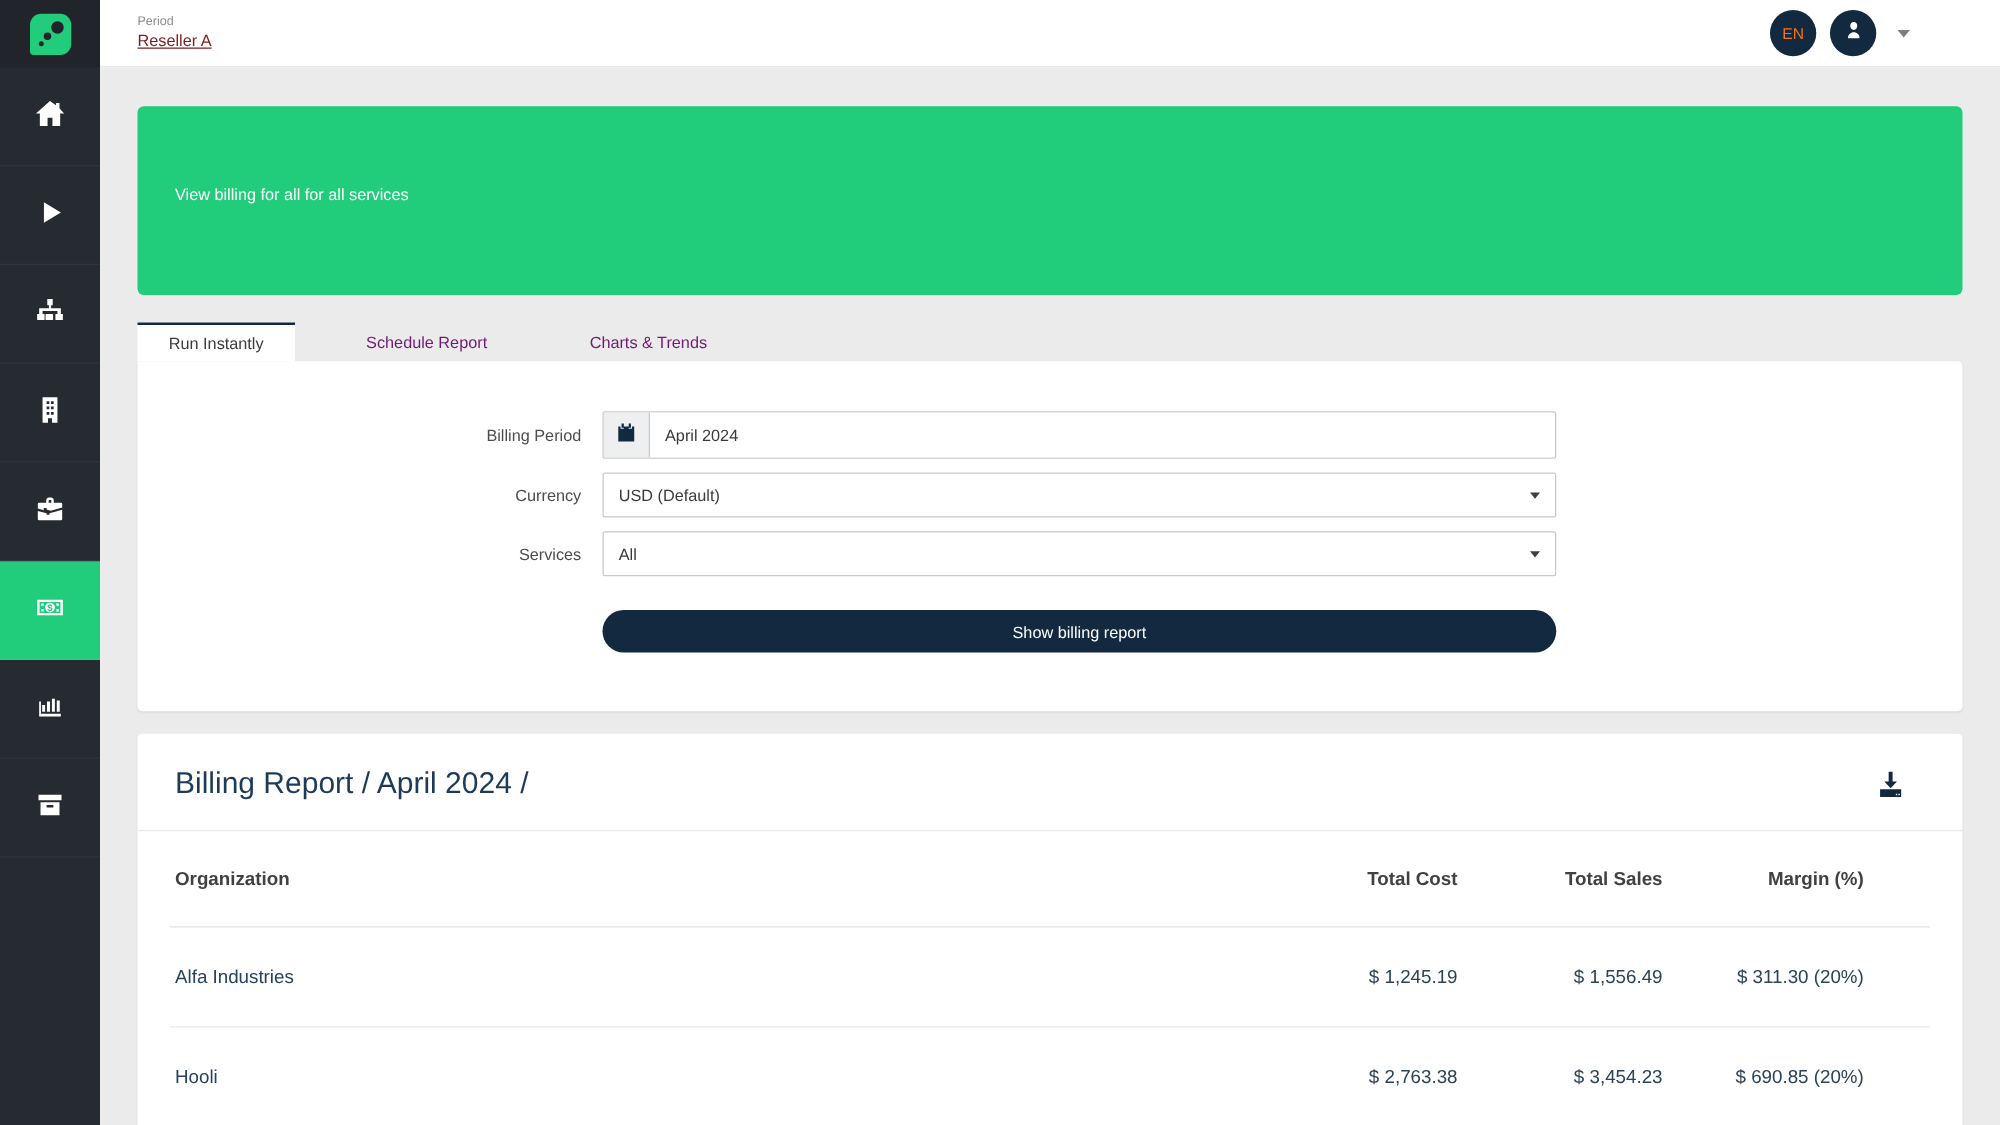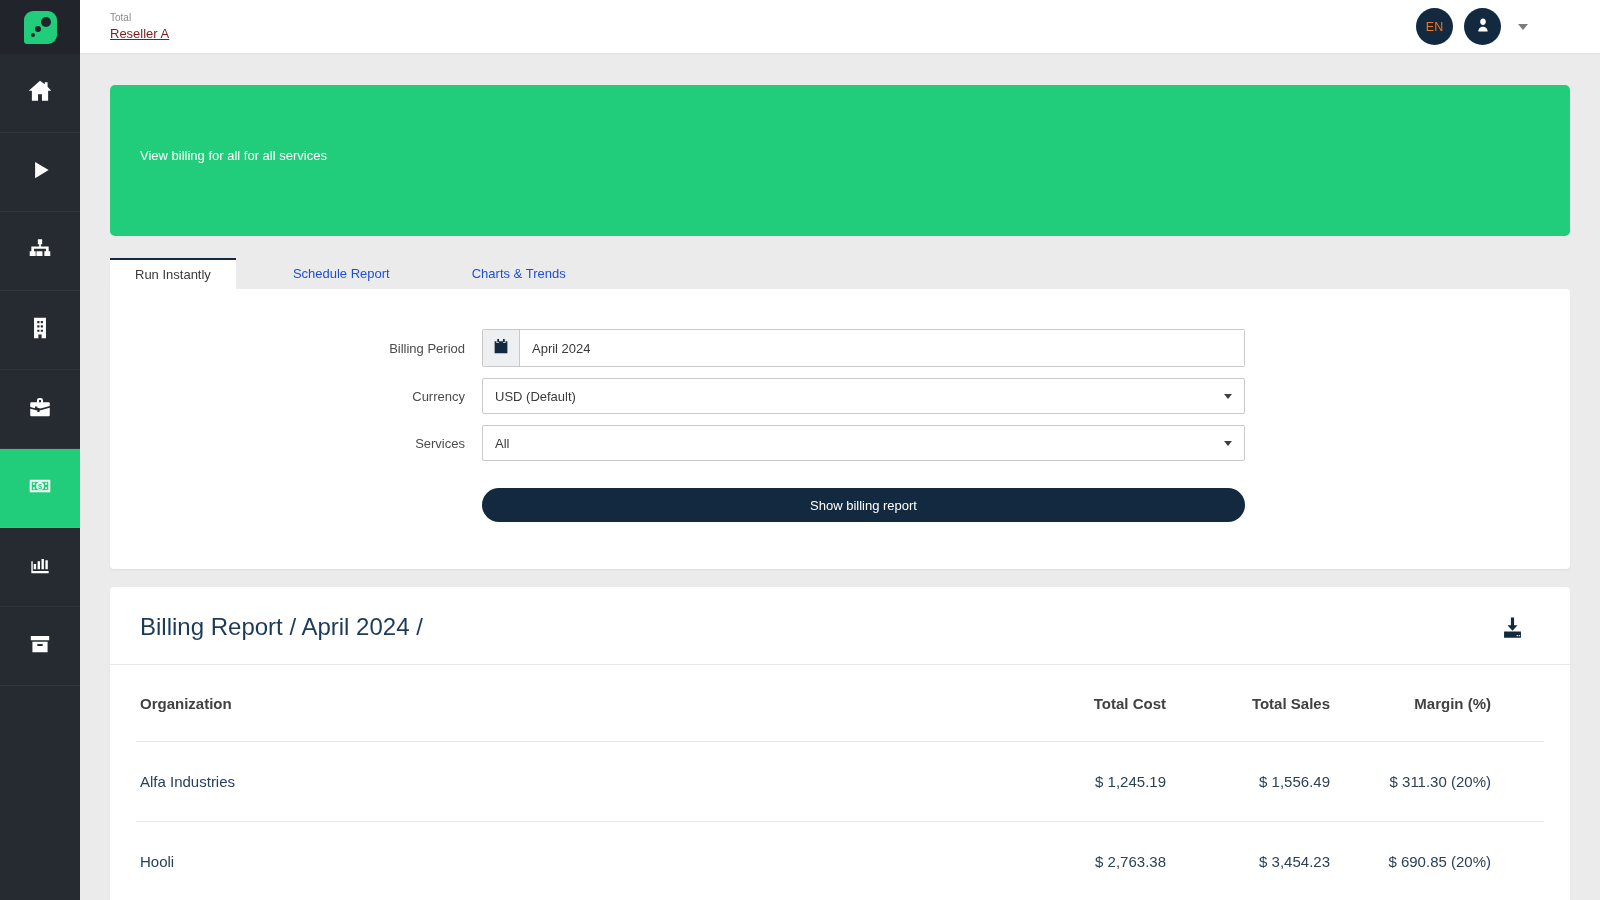--- a/index.html
+++ b/index.html
@@ -35,21 +35,21 @@
   .caret-down{width:0;height:0;border-left:5px solid transparent;border-right:5px solid transparent;
     border-top:6px solid #7d7d7d;margin-left:17px;cursor:pointer;}
 
   
   .main{margin-left:80px;padding:85px 30px 0;min-height:900px;}
   .banner{height:151px;background:#21cd7b;border-radius:5px;color:#fff;padding:33px 30px 0;}
   .banner h1{margin:0;font-size:27px;font-weight:500;letter-spacing:.2px;}
   .banner p{margin:30px 0 0;font-size:13px;}
 
   .tabs{display:flex;margin-top:22px;gap:32px;}
-  .tab{height:31px;line-height:31px;padding:0 25px;font-size:13px;color:#1d4ed8;cursor:pointer;}
+  .tab{height:31px;line-height:31px;padding:0 25px;font-size:13px;color:#701a75;cursor:pointer;}
   .tab.active{background:#fff;border-top:2px solid #12293f;line-height:29px;color:#3a3a3a;}
 
   .card{background:#fff;box-shadow:0 1px 2px rgba(0,0,0,.06);}
   .form-card{border-radius:0 4px 4px 4px;padding:29px 0 47px;}
   .form-row{display:flex;align-items:center;margin-bottom:11px;margin-top:11px;}
   .form-label{width:372px;text-align:right;padding-right:17px;font-size:13px;color:#4c4c4c;flex-shrink:0;}
   .form-control{width:763px;}
   .input-group{display:flex;height:38px;border:1px solid #c9c9c9;border-radius:2px;overflow:hidden;background:#fff;}
   .icon-box{width:37px;background:#edeff0;border-right:1px solid #c9c9c9;display:flex;
     align-items:center;justify-content:center;cursor:pointer;flex-shrink:0;}
@@ -152,21 +152,21 @@
     <span>
       <svg viewBox="0 0 24 24">
           <path d="M3.5 4.5h17v4h-17v-4zM5 10h14v9.5H5V10zm4.5 2v1.8h5V12h-5z" fill-rule="evenodd"></path>
         </svg>
     </span>
   </div>
 </aside>
 
 <header class="header">
   <div>
-    <div class="bc-label">Total</div>
+    <div class="bc-label">Period</div>
     <a class="bc-link">Reseller A</a>
   </div>
   <div class="header-right">
     <button class="lang-btn">EN</button>
     <div class="avatar">
       <span>
         <svg viewBox="0 0 24 24">
             <path d="M12 4.2c2 0 3.4 1.6 3.4 3.8S14 12 12 12 8.6 10.2 8.6 8 10 4.2 12 4.2zM6.4 19.8c0-3.3 2.6-5.7 5.6-5.7s5.6 2.4 5.6 5.7H6.4z"></path>
           </svg>
       </span>

